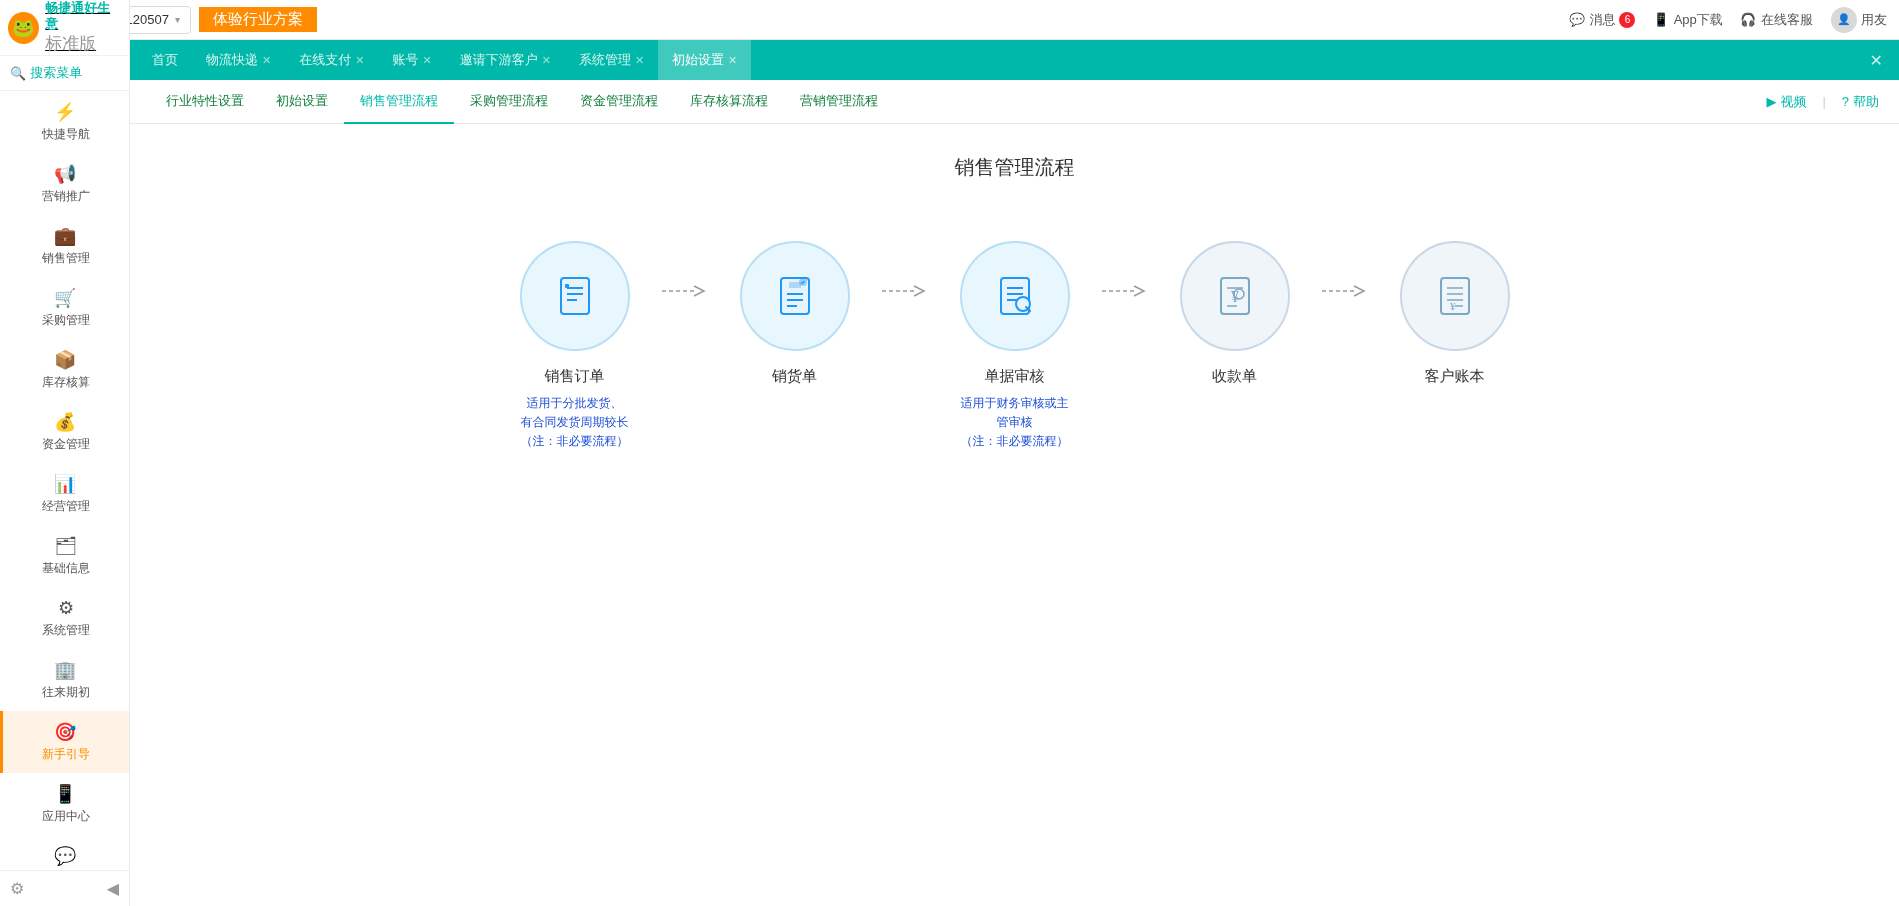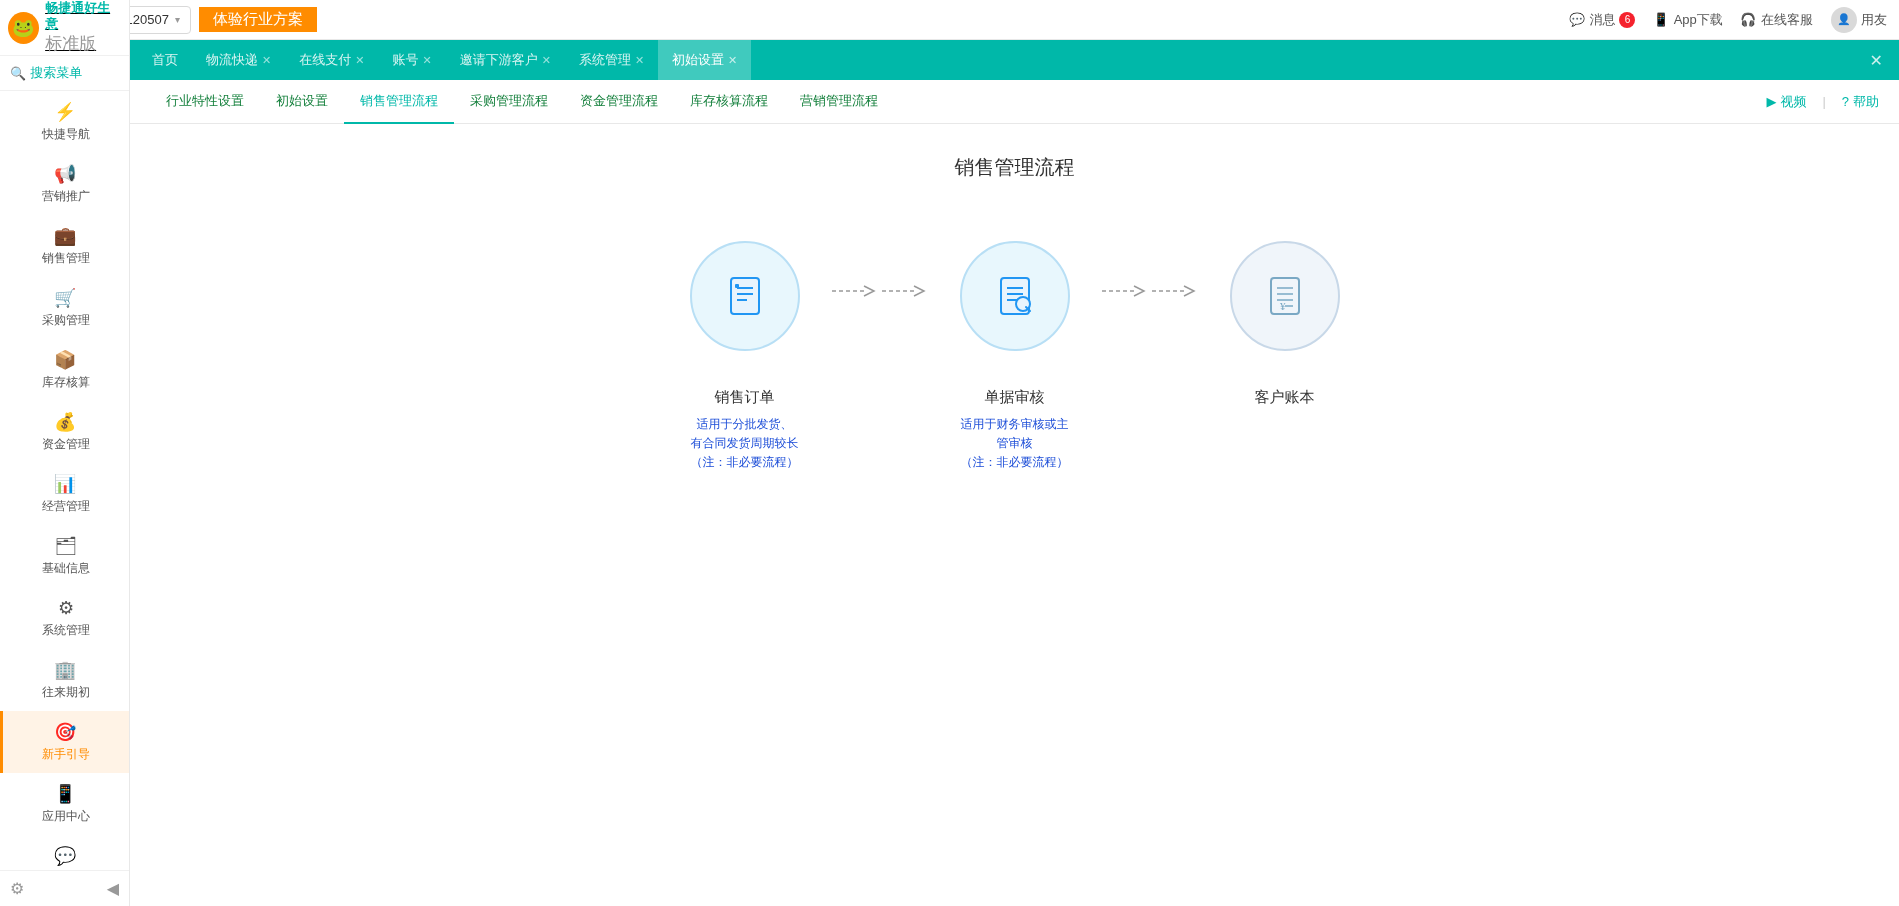--- a/index.html
+++ b/index.html
@@ -124,21 +124,21 @@
     }
     .flow-circle {
       width: 110px; height: 110px; border-radius: 50%;
       border: 2px solid #b8dff5; background: #e8f7fd;
       display: flex; align-items: center; justify-content: center;
       margin-bottom: 16px; position: relative;
     }
     .flow-circle.dimmed {
       background: #f0f5fa; border-color: #c8d8e8;
     }
-    .flow-label { font-size: 15px; color: #333; font-weight: 500; margin-bottom: 8px; text-align: center; margin-top: 21px; }
+    .flow-label { font-size: 15px; color: #333; font-weight: 500; margin-bottom: 8px; text-align: center; }
     .flow-desc { font-size: 12px; color: #1d4ed8; text-align: center; line-height: 1.6; }
 
     .flow-arrow {
       display: flex; align-items: center; padding-top: 40px; color: #999; font-size: 20px;
       letter-spacing: -2px; flex-shrink: 0;
     }
 
     
     .icon-svg { width: 44px; height: 44px; }
   </style>
@@ -340,20 +340,35 @@
         <div class="flow-desc">适用于分批发货、<br>有合同发货周期较长<br>（注：非必要流程）</div>
       </div>
 
       <div class="flow-arrow">
         <svg width="50" height="20" viewBox="0 0 50 20">
           <line x1="2" y1="10" x2="36" y2="10" stroke="#999" stroke-width="1.5" stroke-dasharray="4,3"></line>
           <polyline points="34,5 44,10 34,15" fill="none" stroke="#999" stroke-width="1.5"></polyline>
         </svg>
       </div>
 
+      <div class="flow-step">
+        <div class="flow-circle">
+          <svg class="icon-svg" viewBox="0 0 44 44" fill="none" xmlns="http://www.w3.org/2000/svg">
+            <rect x="8" y="4" width="28" height="36" rx="3" stroke="#2196F3" stroke-width="2" fill="#e8f4fd"></rect>
+            <path d="M16 8 h12 v6 H16z" fill="#2196F3" opacity="0.3"></path>
+            <line x1="14" y1="20" x2="30" y2="20" stroke="#2196F3" stroke-width="2"></line>
+            <line x1="14" y1="26" x2="30" y2="26" stroke="#2196F3" stroke-width="2"></line>
+            <line x1="14" y1="32" x2="24" y2="32" stroke="#2196F3" stroke-width="2"></line>
+            <circle cx="30" cy="8" r="4" fill="#2196F3" opacity="0.4"></circle>
+            <path d="M28.5 8 l1 1.5 2-2.5" stroke="#2196F3" stroke-width="1.2" fill="none"></path>
+          </svg>
+        </div>
+        <div class="flow-label">销货单</div>
+        <div class="flow-desc"></div>
+      </div>
 
       <div class="flow-arrow">
         <svg width="50" height="20" viewBox="0 0 50 20">
           <line x1="2" y1="10" x2="36" y2="10" stroke="#999" stroke-width="1.5" stroke-dasharray="4,3"></line>
           <polyline points="34,5 44,10 34,15" fill="none" stroke="#999" stroke-width="1.5"></polyline>
         </svg>
       </div>
 
       <div class="flow-step">
         <div class="flow-circle">
@@ -370,20 +385,33 @@
         <div class="flow-desc">适用于财务审核或主<br>管审核<br>（注：非必要流程）</div>
       </div>
 
       <div class="flow-arrow">
         <svg width="50" height="20" viewBox="0 0 50 20">
           <line x1="2" y1="10" x2="36" y2="10" stroke="#999" stroke-width="1.5" stroke-dasharray="4,3"></line>
           <polyline points="34,5 44,10 34,15" fill="none" stroke="#999" stroke-width="1.5"></polyline>
         </svg>
       </div>
 
+      <div class="flow-step">
+        <div class="flow-circle dimmed">
+          <svg class="icon-svg" viewBox="0 0 44 44" fill="none" xmlns="http://www.w3.org/2000/svg">
+            <rect x="8" y="4" width="28" height="36" rx="3" stroke="#7aa8c4" stroke-width="2" fill="#f0f5fa"></rect>
+            <text x="18" y="28" font-size="16" fill="#7aa8c4" font-family="serif">¥</text>
+            <line x1="14" y1="14" x2="30" y2="14" stroke="#7aa8c4" stroke-width="1.5"></line>
+            <line x1="14" y1="32" x2="24" y2="32" stroke="#7aa8c4" stroke-width="1.5"></line>
+            <circle cx="26" cy="20" r="5" stroke="#7aa8c4" stroke-width="1.5" fill="none"></circle>
+          </svg>
+        </div>
+        <div class="flow-label">收款单</div>
+        <div class="flow-desc"></div>
+      </div>
 
       <div class="flow-arrow">
         <svg width="50" height="20" viewBox="0 0 50 20">
           <line x1="2" y1="10" x2="36" y2="10" stroke="#999" stroke-width="1.5" stroke-dasharray="4,3"></line>
           <polyline points="34,5 44,10 34,15" fill="none" stroke="#999" stroke-width="1.5"></polyline>
         </svg>
       </div>
 
       <div class="flow-step">
         <div class="flow-circle dimmed">

